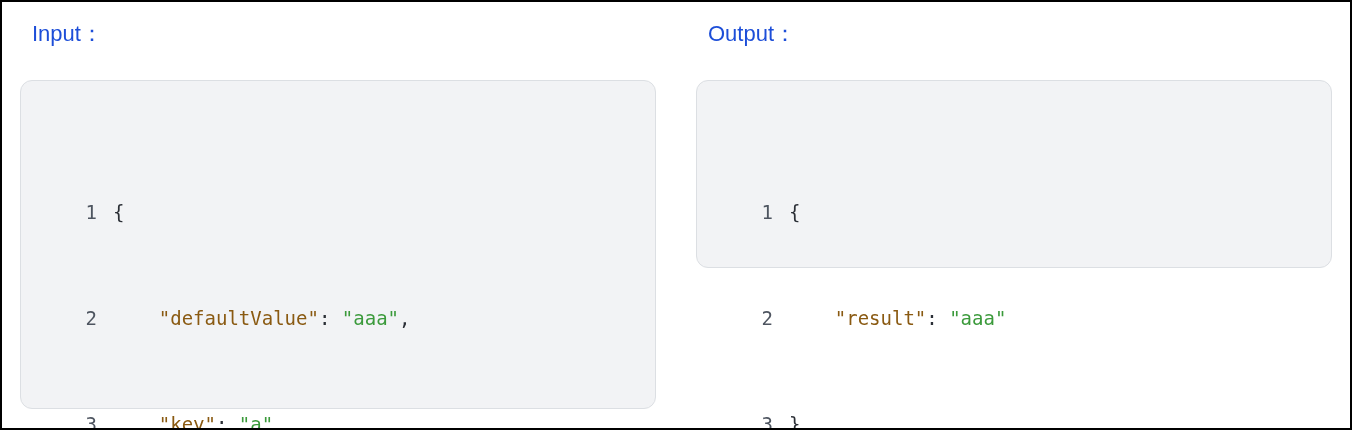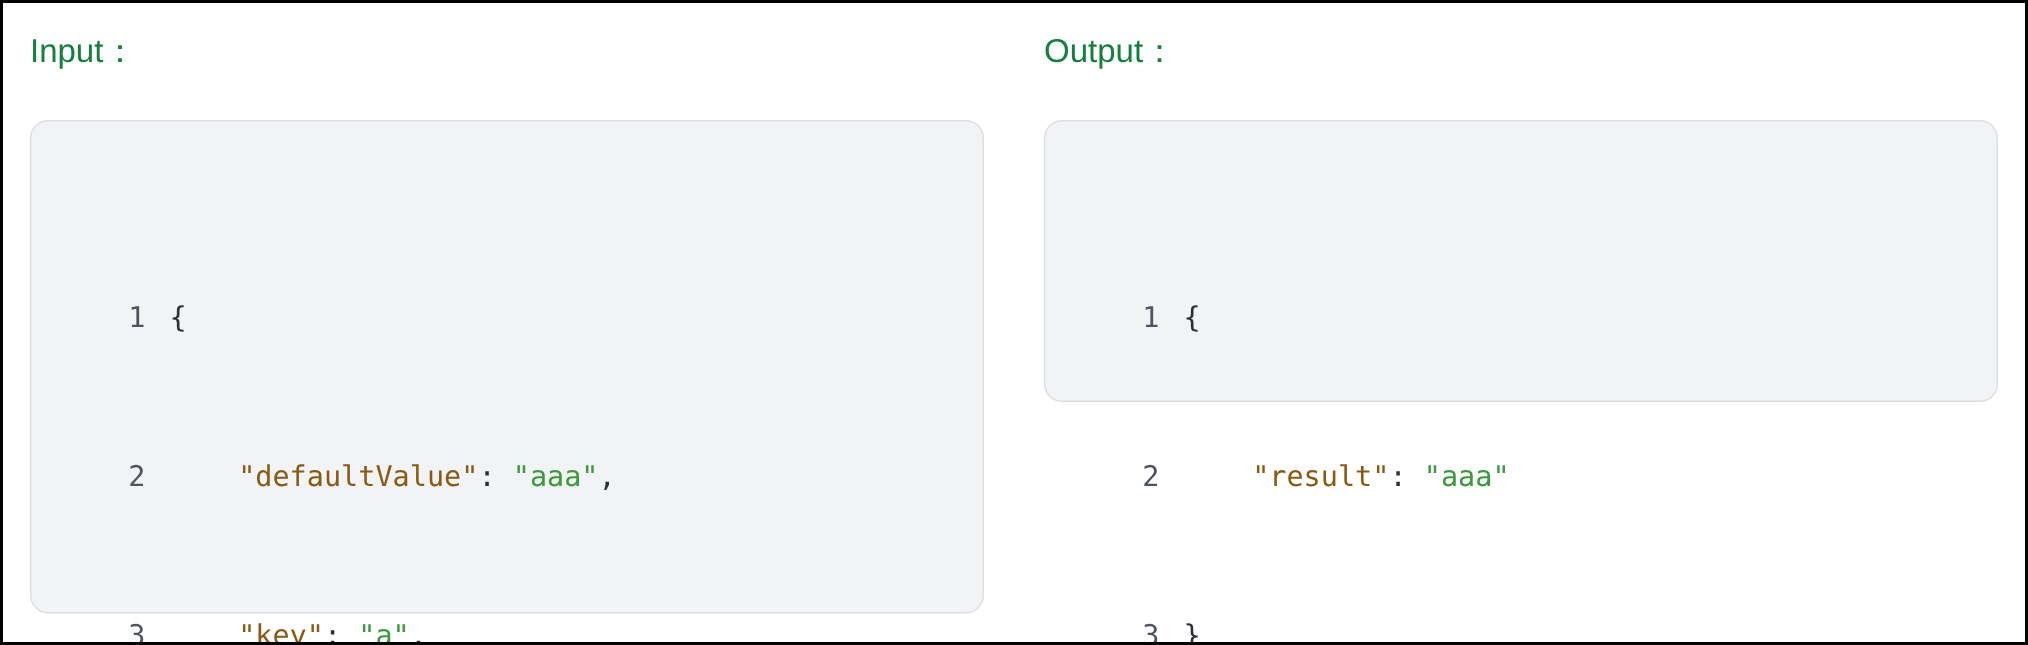--- a/index.html
+++ b/index.html
@@ -18,23 +18,23 @@
     }
     .panel {
       position: absolute;
       top: 0;
     }
     .panel-left { left: 18px; width: 638px; }
     .panel-right { left: 694px; width: 638px; }
     .label {
       position: absolute;
       top: 18px;
-      left: 0;
+      left: 12px;
       font-size: 22px;
-      color: #15803d;
+      color: #1d4ed8;
       line-height: 28px;
       white-space: nowrap;
     }
     .code-box {
       position: absolute;
       top: 78px;
       left: 0;
       width: 636px;
       background: #f2f3f5;
       border: 1px solid #dcdfe3;

